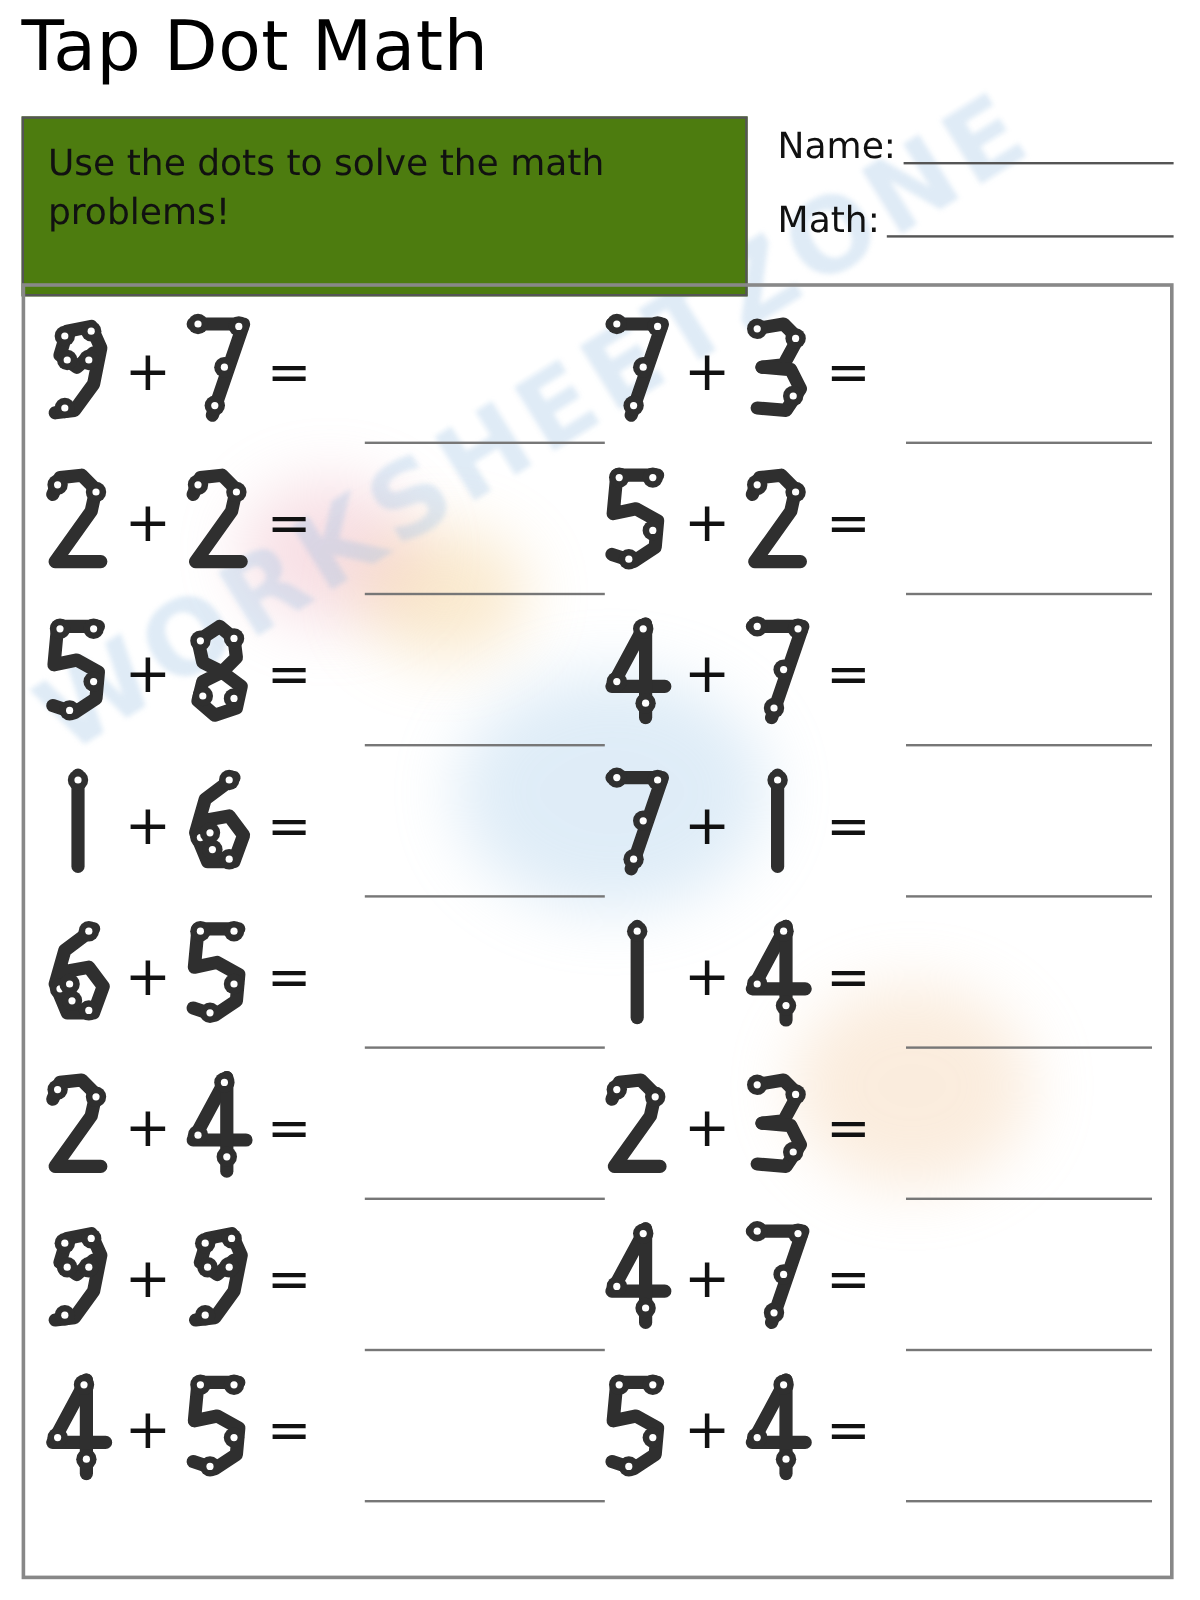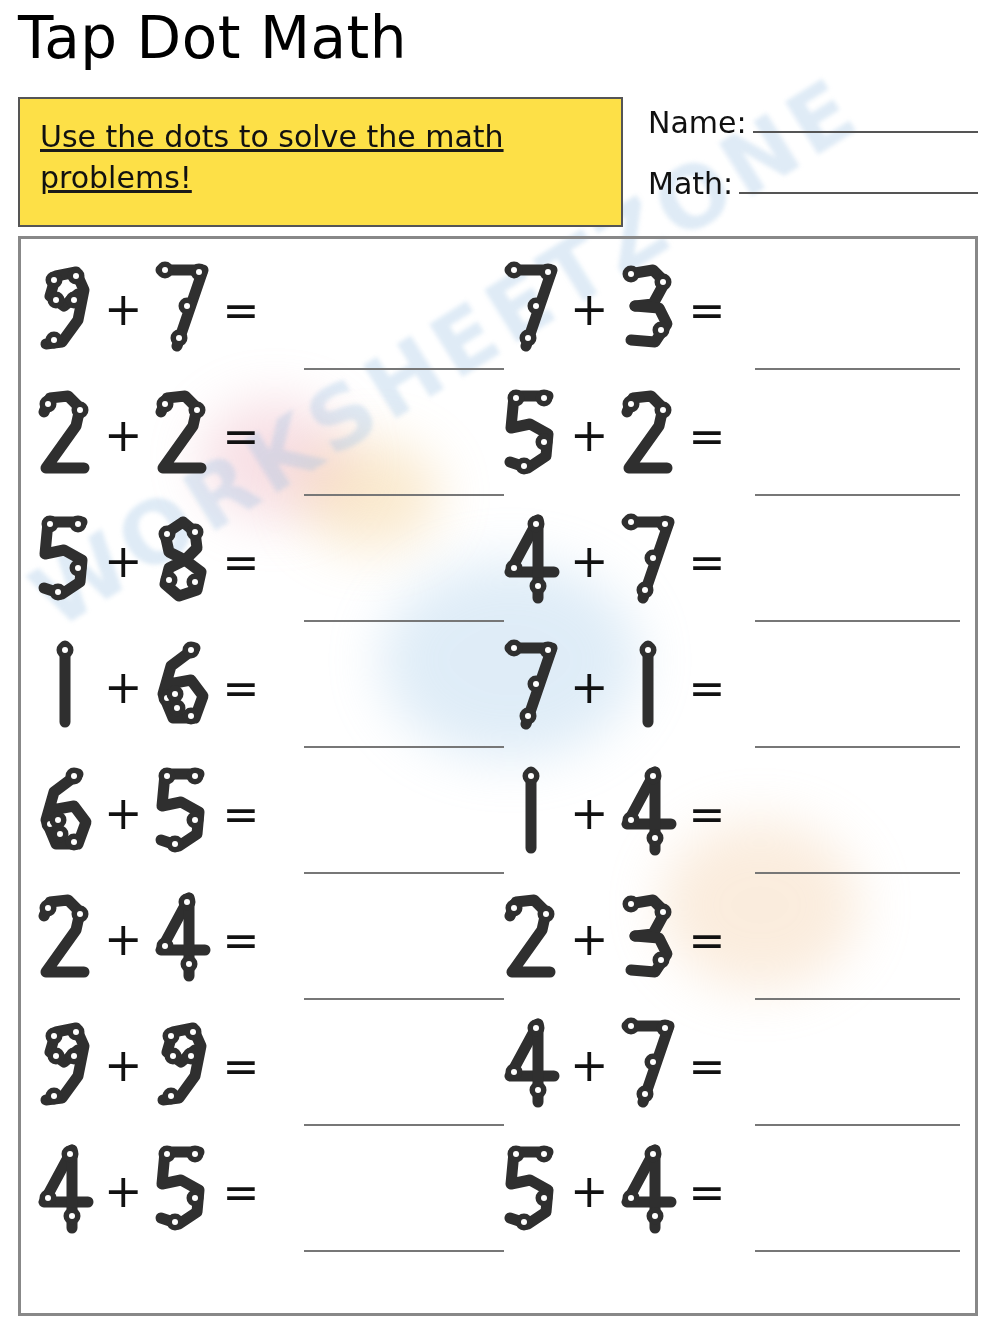--- a/index.html
+++ b/index.html
@@ -35,44 +35,43 @@
     font-family: "DejaVu Sans", sans-serif;
     color: #000;
   }
 
   
   .instr-box {
     position: absolute;
     left: 18px;
     top: 97px;
     width: 605px;
-    height: 130px;
+    height: 150px;
     border: 2px solid #555;
     box-sizing: border-box;
-    background: #fde047;
-    text-decoration: underline;
+    background: #4d7c0f;
   }
   .instr-text {
     padding: 18px 20px 0 20px;
     font-size: 30px;
     line-height: 1.35;
     color: #111;
     font-family: "DejaVu Sans", sans-serif;
   }
 
   
   .namedate {
     position: absolute;
     left: 648px;
     top: 105px;
     width: 330px;
   }
   .nd-row {
     display: flex;
-    align-items: flex-start;
+    align-items: center;
     margin-bottom: 26px;
   }
   .nd-label {
     font-size: 30px;
     color: #111;
     white-space: nowrap;
     font-family: "DejaVu Sans", sans-serif;
   }
   .nd-line {
     flex: 1;

